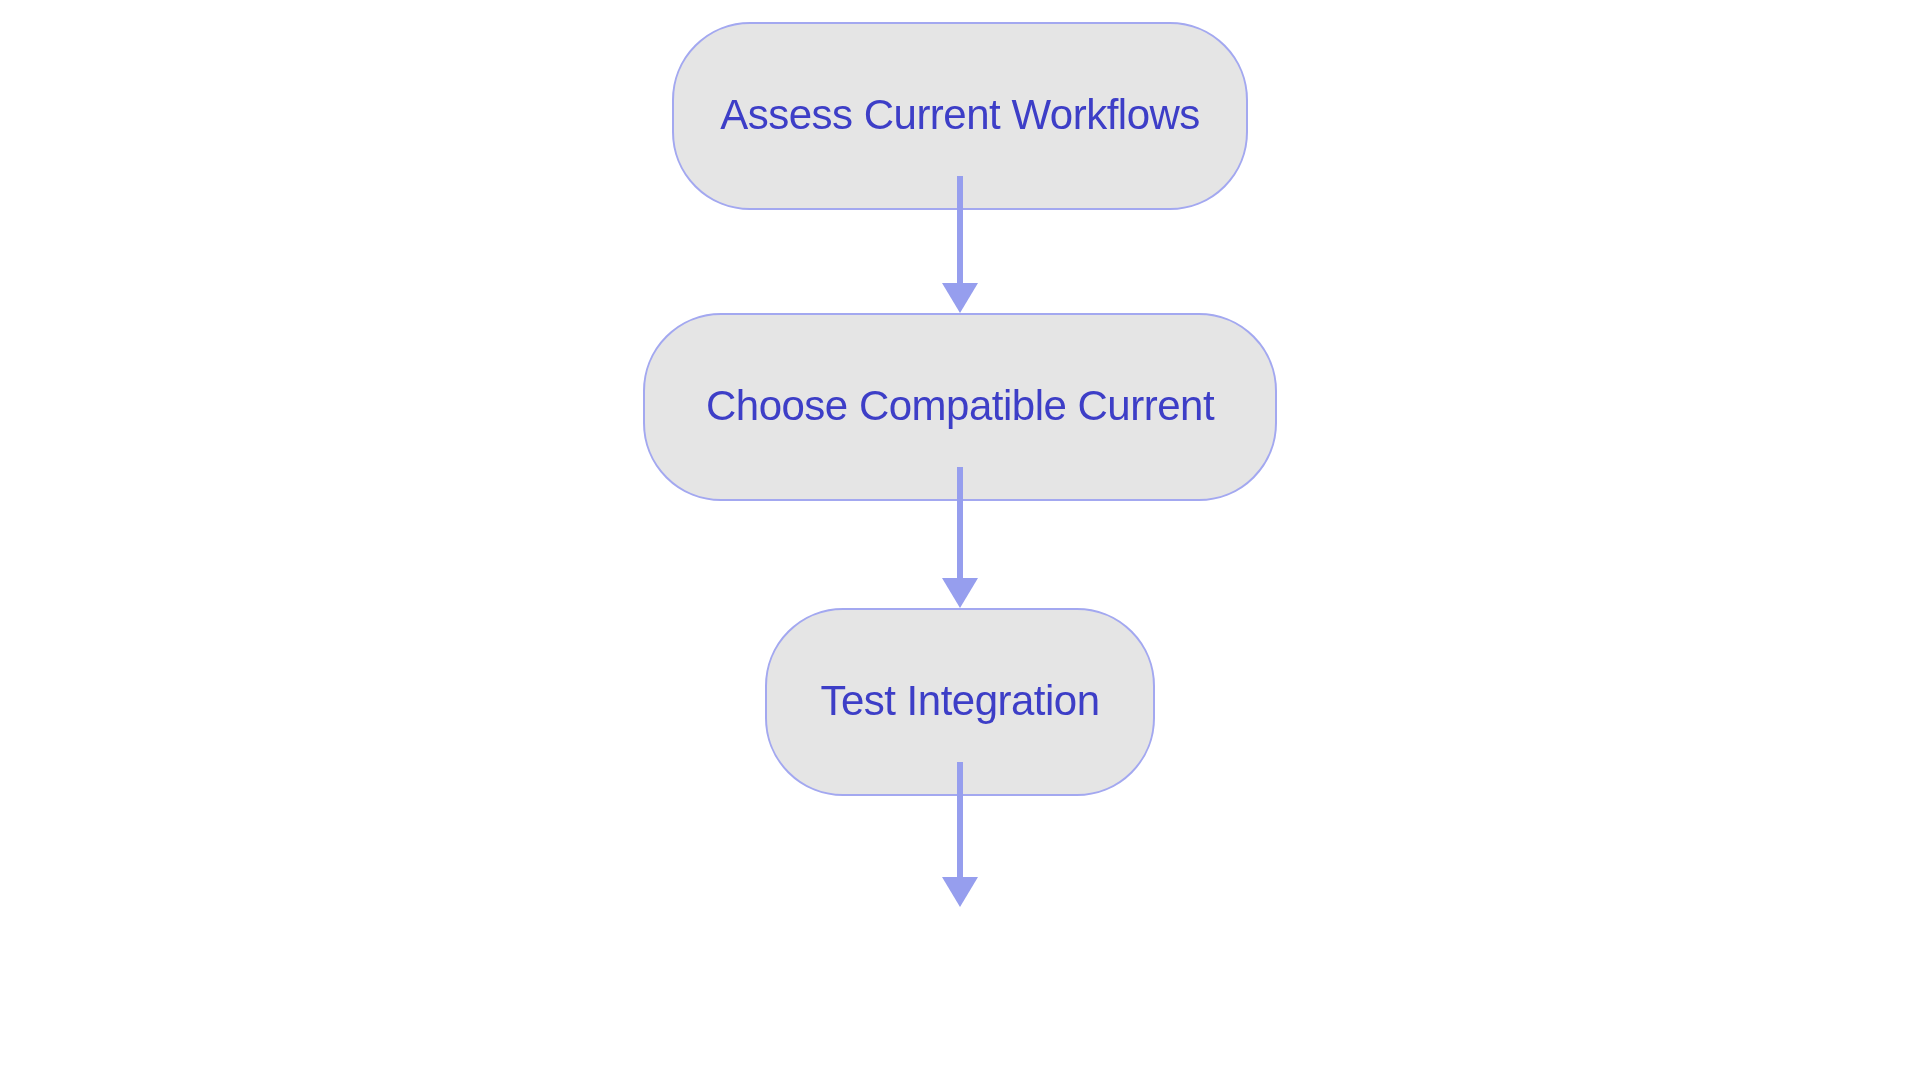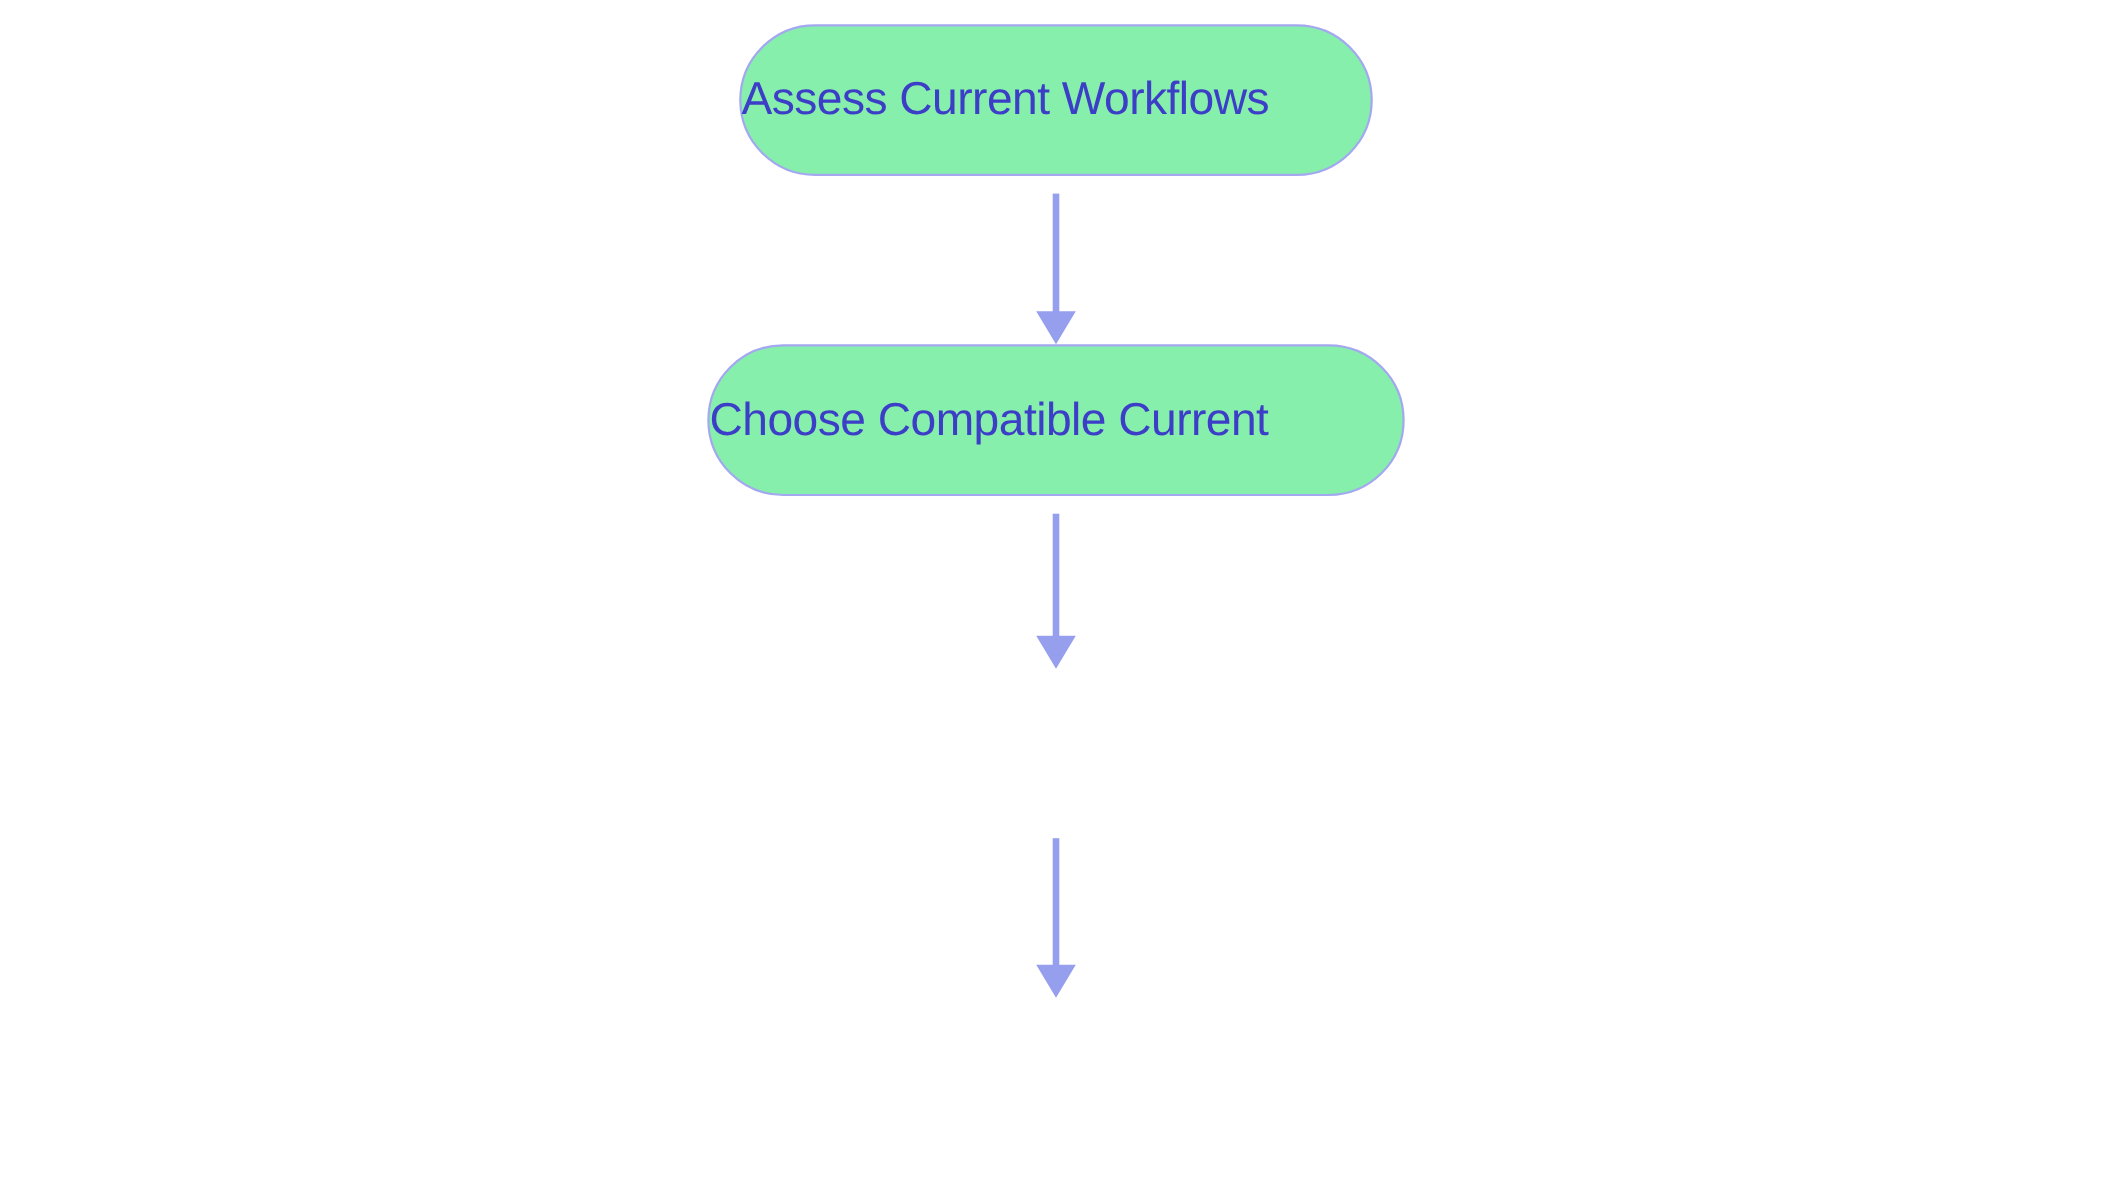--- a/index.html
+++ b/index.html
@@ -12,27 +12,28 @@
     font-family: "Liberation Sans", sans-serif;
   }
   .canvas {
     position: relative;
     width: 1920px;
     height: 1083px;
     background: #ffffff;
   }
   .node {
     position: absolute;
-    height: 138px;
-    background: #86efac;
+    height: 188px;
+    background: #e5e5e5;
     border: 2px solid #a3a8f0;
     border-radius: 78px;
     box-sizing: border-box;
     display: flex;
     align-items: center;
+    justify-content: center;
   }
   .node-label {
     color: #3d3ec7;
     font-size: 42px;
     letter-spacing: -0.5px;
     white-space: nowrap;
     line-height: 1;
     padding-bottom: 2px;
   }
   .node.n1 { left: 672px; top: 22px;  width: 576px; }
@@ -83,20 +84,23 @@
 
   <div class="node n2">
     <span class="node-label">Choose Compatible Current</span>
   </div>
 
   <div class="edge e2">
     <div class="shaft"></div>
     <div class="head"></div>
   </div>
 
+  <div class="node n3">
+    <span class="node-label">Test Integration</span>
+  </div>
 
   <div class="edge e3">
     <div class="shaft"></div>
     <div class="head"></div>
   </div>
 
 
 </div>
 
 </body></html>

